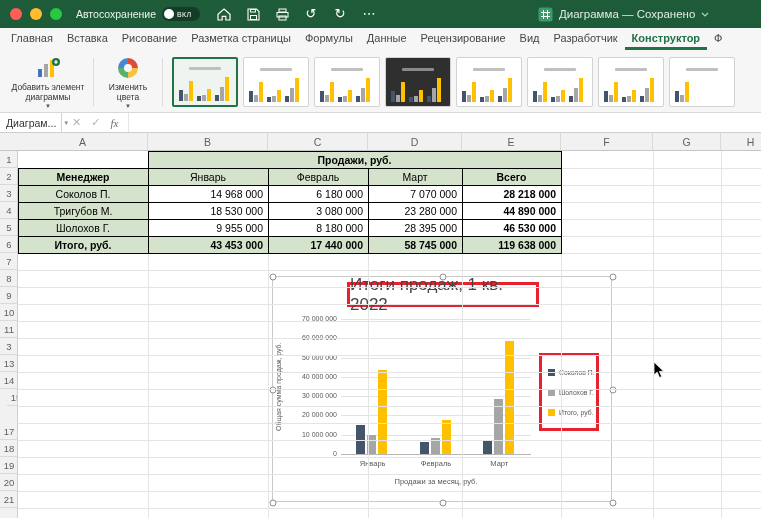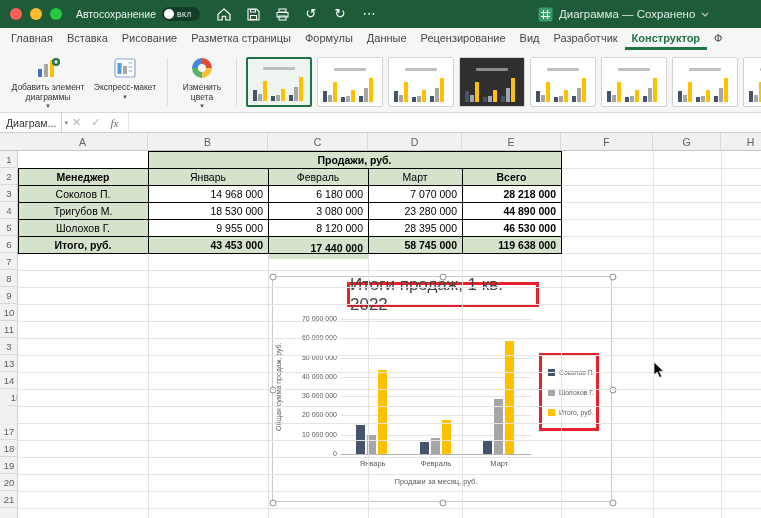--- a/index.html
+++ b/index.html
@@ -163,34 +163,20 @@
       <span class="ricon">
         <svg width="24" height="22" viewBox="0 0 24 22">
             <rect x="2" y="12" width="4" height="8" fill="#4472c4"></rect>
             <rect x="8" y="7" width="4" height="13" fill="#a6a6a6"></rect>
             <rect x="14" y="3" width="4" height="17" fill="#ffc000"></rect>
             <circle cx="20" cy="5" r="4" fill="#217346"></circle>
             <path d="M20 3 v4 M18 5 h4" stroke="#fff" stroke-width="1.2"></path>
           </svg>
       </span>
       <span class="rlbl">Добавить элемент диаграммы</span>
-      <span class="rchev">▼</span>
-    </div>
-    <div class="rbtn" style="width:74px">
-      <span class="ricon">
-        <svg width="22" height="22" viewBox="0 0 22 22">
-            <rect x="1" y="2" width="20" height="18" rx="2" fill="#fff" stroke="#8aa8d0" stroke-width="1.2"></rect>
-            <rect x="3.5" y="6" width="4" height="11" fill="#5b9bd5"></rect>
-            <rect x="9" y="9" width="4" height="8" fill="#a6a6a6"></rect>
-            <rect x="14.5" y="5" width="4" height="2" fill="#c9d7ea"></rect>
-            <rect x="14.5" y="9" width="4" height="2" fill="#c9d7ea"></rect>
-            <rect x="14.5" y="13" width="4" height="2" fill="#c9d7ea"></rect>
-          </svg>
-      </span>
-      <span class="rlbl">Экспресс-макет</span>
       <span class="rchev">▼</span>
     </div>
     <div class="rdiv"></div>
     <div class="rbtn" style="width:58px">
       <span class="ricon">
           <span class="palette">
             <span class="pc"></span>
           </span>
         </span>
       <span class="rlbl">Изменить цвета</span>
@@ -457,26 +443,26 @@
         <div class="tcell num" style="left: 250px; top: 34px; width: 100px; height: 17px;">6 180 000</div>
         <div class="tcell num" style="left: 350px; top: 34px; width: 94px; height: 17px; padding-left: 37px;">7 070 000</div>
         <div class="tcell num bold" style="left: 444px; top: 34px; width: 99px; height: 17px;">28 218 000</div>
         <div class="tcell green center" style="left: 0px; top: 51px; width: 130px; height: 17px;">Тригубов М.</div>
         <div class="tcell num" style="left: 130px; top: 51px; width: 120px; height: 17px;">18 530 000</div>
         <div class="tcell num" style="left: 250px; top: 51px; width: 100px; height: 17px;">3 080 000</div>
         <div class="tcell num" style="left: 350px; top: 51px; width: 94px; height: 17px;">23 280 000</div>
         <div class="tcell num bold" style="left: 444px; top: 51px; width: 99px; height: 17px;">44 890 000</div>
         <div class="tcell green center" style="left: 0px; top: 68px; width: 130px; height: 17px;">Шолохов Г.</div>
         <div class="tcell num" style="left: 130px; top: 68px; width: 120px; height: 17px;">9 955 000</div>
-        <div class="tcell num" style="left: 250px; top: 68px; width: 100px; height: 17px;">8 120 000</div>
+        <div class="tcell num" style="left: 250px; top: 68px; width: 100px; height: 17px;">8 180 000</div>
         <div class="tcell num" style="left: 350px; top: 68px; width: 94px; height: 17px;">28 395 000</div>
         <div class="tcell num bold" style="left: 444px; top: 68px; width: 99px; height: 17px;">46 530 000</div>
         <div class="tcell green bold center" style="left: 0px; top: 85px; width: 130px; height: 17px;">Итого, руб.</div>
         <div class="tcell green bold num" style="left: 130px; top: 85px; width: 120px; height: 17px;">43 453 000</div>
-        <div class="tcell green bold num" style="left: 250px; top: 85px; width: 100px; height: 23px;">17 440 000</div>
+        <div class="tcell green bold num" style="left: 250px; top: 85px; width: 100px; height: 17px;">17 440 000</div>
         <div class="tcell green bold num" style="left: 350px; top: 85px; width: 94px; height: 17px;">58 745 000</div>
         <div class="tcell green bold num" style="left: 444px; top: 85px; width: 99px; height: 17px;">119 638 000</div>
         <div class="bl" style="left: 130px; top: 0px; width: 1px; height: 103px;"></div>
         <div class="bl" style="left: 543px; top: 0px; width: 1px; height: 103px;"></div>
         <div class="bl" style="left: 0px; top: 17px; width: 1px; height: 86px;"></div>
         <div class="bl" style="left: 250px; top: 17px; width: 1px; height: 86px;"></div>
         <div class="bl" style="left: 350px; top: 17px; width: 1px; height: 86px;"></div>
         <div class="bl" style="left: 444px; top: 17px; width: 1px; height: 86px;"></div>
         <div class="bl" style="left: 130px; top: 0px; width: 414px; height: 1px;"></div>
         <div class="bl" style="left: 0px; top: 17px; width: 544px; height: 1px;"></div>

